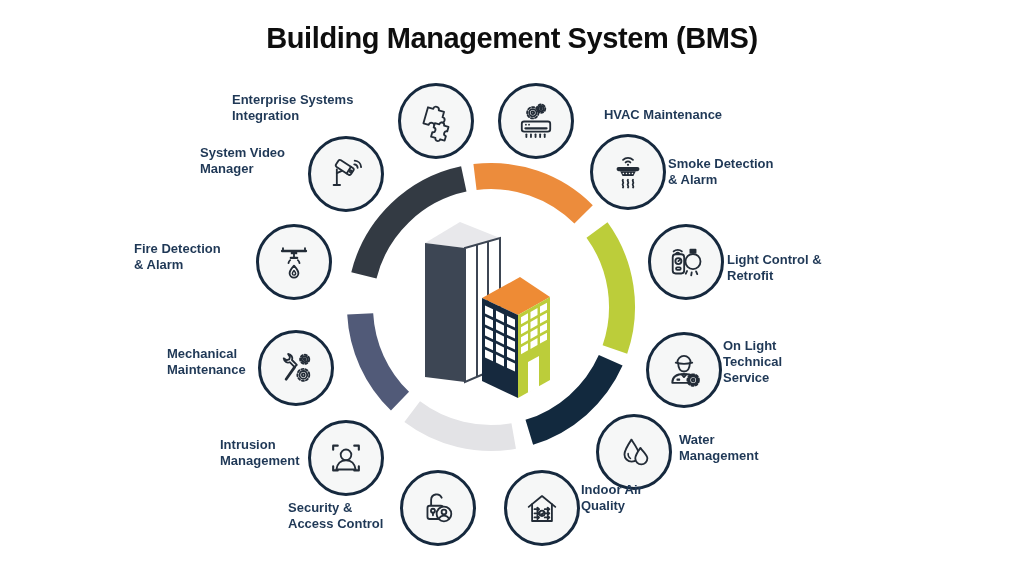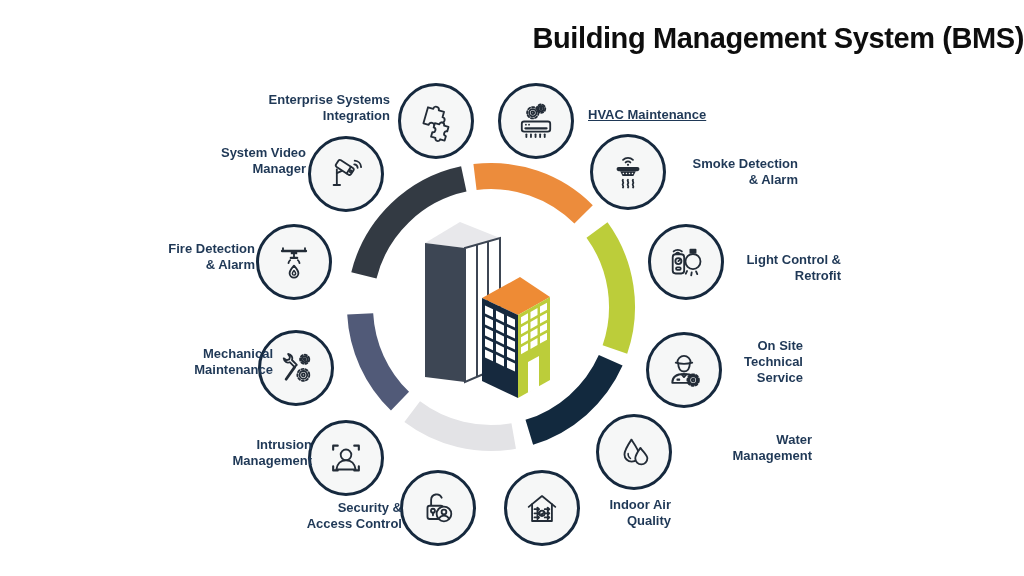--- a/index.html
+++ b/index.html
@@ -1,43 +1,43 @@
 <!DOCTYPE html>
 <html><head>
 <meta charset="utf-8">
 <style>
   html,body{margin:0;padding:0;}
   body{
     width:1024px;height:576px;position:relative;overflow:hidden;
     background:#ffffff;font-family:"Liberation Sans",sans-serif;
   }
   .title{
-    position:absolute;top:22px;left:0;width:1024px;text-align:right;
+    position:absolute;top:22px;left:0;width:1024px;text-align:center;
     font-size:29px;font-weight:bold;color:#0e0e0e;margin:0;letter-spacing:-0.4px;
   }
   svg.layer{position:absolute;left:0;top:0;}
   .icon-circle{
     position:absolute;width:76px;height:76px;border-radius:50%;
     border:3px solid #16293e;background:#f6f7f7;box-sizing:border-box;
     display:flex;align-items:center;justify-content:center;
   }
   .icon svg{display:block;}
   
   .icon path,.icon rect,.icon circle,.icon line{
     fill:none;stroke:#232c37;stroke-width:2;stroke-linecap:round;stroke-linejoin:round;
   }
   .icon .f{fill:#232c37;stroke:none;}
   .icon .w{fill:#f6f7f7;stroke:none;}
   .icon .bg{fill:#f6f7f7;}
   .icon .teeth{stroke-dasharray:2.4 2.2;}
   .node-label{
     position:absolute;font-size:13px;font-weight:bold;color:#1f3856;
-    text-align:right;line-height:16px;white-space:pre-line;
-  }
-  .node-label.left{text-align:left;text-decoration:underline;}
+    text-align:left;line-height:16px;white-space:pre-line;
+  }
+  .node-label.left{text-align:center;}
 </style>
 </head>
 <body>
 
 <h1 class="title">Building Management System (BMS)</h1>
 
 <svg class="layer" width="1024" height="576">
     <path d="M 583.6 214.4 A 131 131 0 0 0 475.0 177.0" fill="none" stroke="#ec8c3c" stroke-width="26" stroke-linecap="butt"></path>
     <path d="M 463.8 178.9 A 131 131 0 0 0 363.9 275.3" fill="none" stroke="#333a43" stroke-width="26" stroke-linecap="butt"></path>
     <path d="M 360.2 313.9 A 131 131 0 0 0 400.0 401.2" fill="none" stroke="#515a78" stroke-width="26" stroke-linecap="butt"></path>
@@ -282,29 +282,29 @@
   </span>
 </div>
 
 <div class="node-label" style="left:232px;top:92px;width:158px">Enterprise Systems
 Integration</div>
 <div class="node-label left" style="left:588px;top:107px;width:150px">HVAC Maintenance</div>
 <div class="node-label" style="left:668px;top:156px;width:130px">Smoke Detection
 &amp; Alarm</div>
 <div class="node-label" style="left:727px;top:252px;width:114px">Light Control &amp;
 Retrofit</div>
-<div class="node-label" style="left:723px;top:338px;width:80px">On Site
+<div class="node-label" style="left:723px;top:338px;width:80px">On Light
 Technical
 Service</div>
-<div class="node-label" style="left:712px;top:432px;width:100px">Water
+<div class="node-label" style="left:679px;top:432px;width:100px">Water
 Management</div>
-<div class="node-label" style="left:581px;top:497px;width:90px">Indoor Air
+<div class="node-label" style="left:581px;top:482px;width:90px">Indoor Air
 Quality</div>
 <div class="node-label" style="left:288px;top:500px;width:114px">Security &amp;
 Access Control</div>
 <div class="node-label" style="left:220px;top:437px;width:92px">Intrusion
 Management</div>
 <div class="node-label" style="left:167px;top:346px;width:106px">Mechanical
 Maintenance</div>
-<div class="node-label" style="left:145px;top:241px;width:110px">Fire Detection
+<div class="node-label" style="left:134px;top:241px;width:110px">Fire Detection
 &amp; Alarm</div>
 <div class="node-label" style="left:200px;top:145px;width:106px">System Video
 Manager</div>
 
 </body></html>

